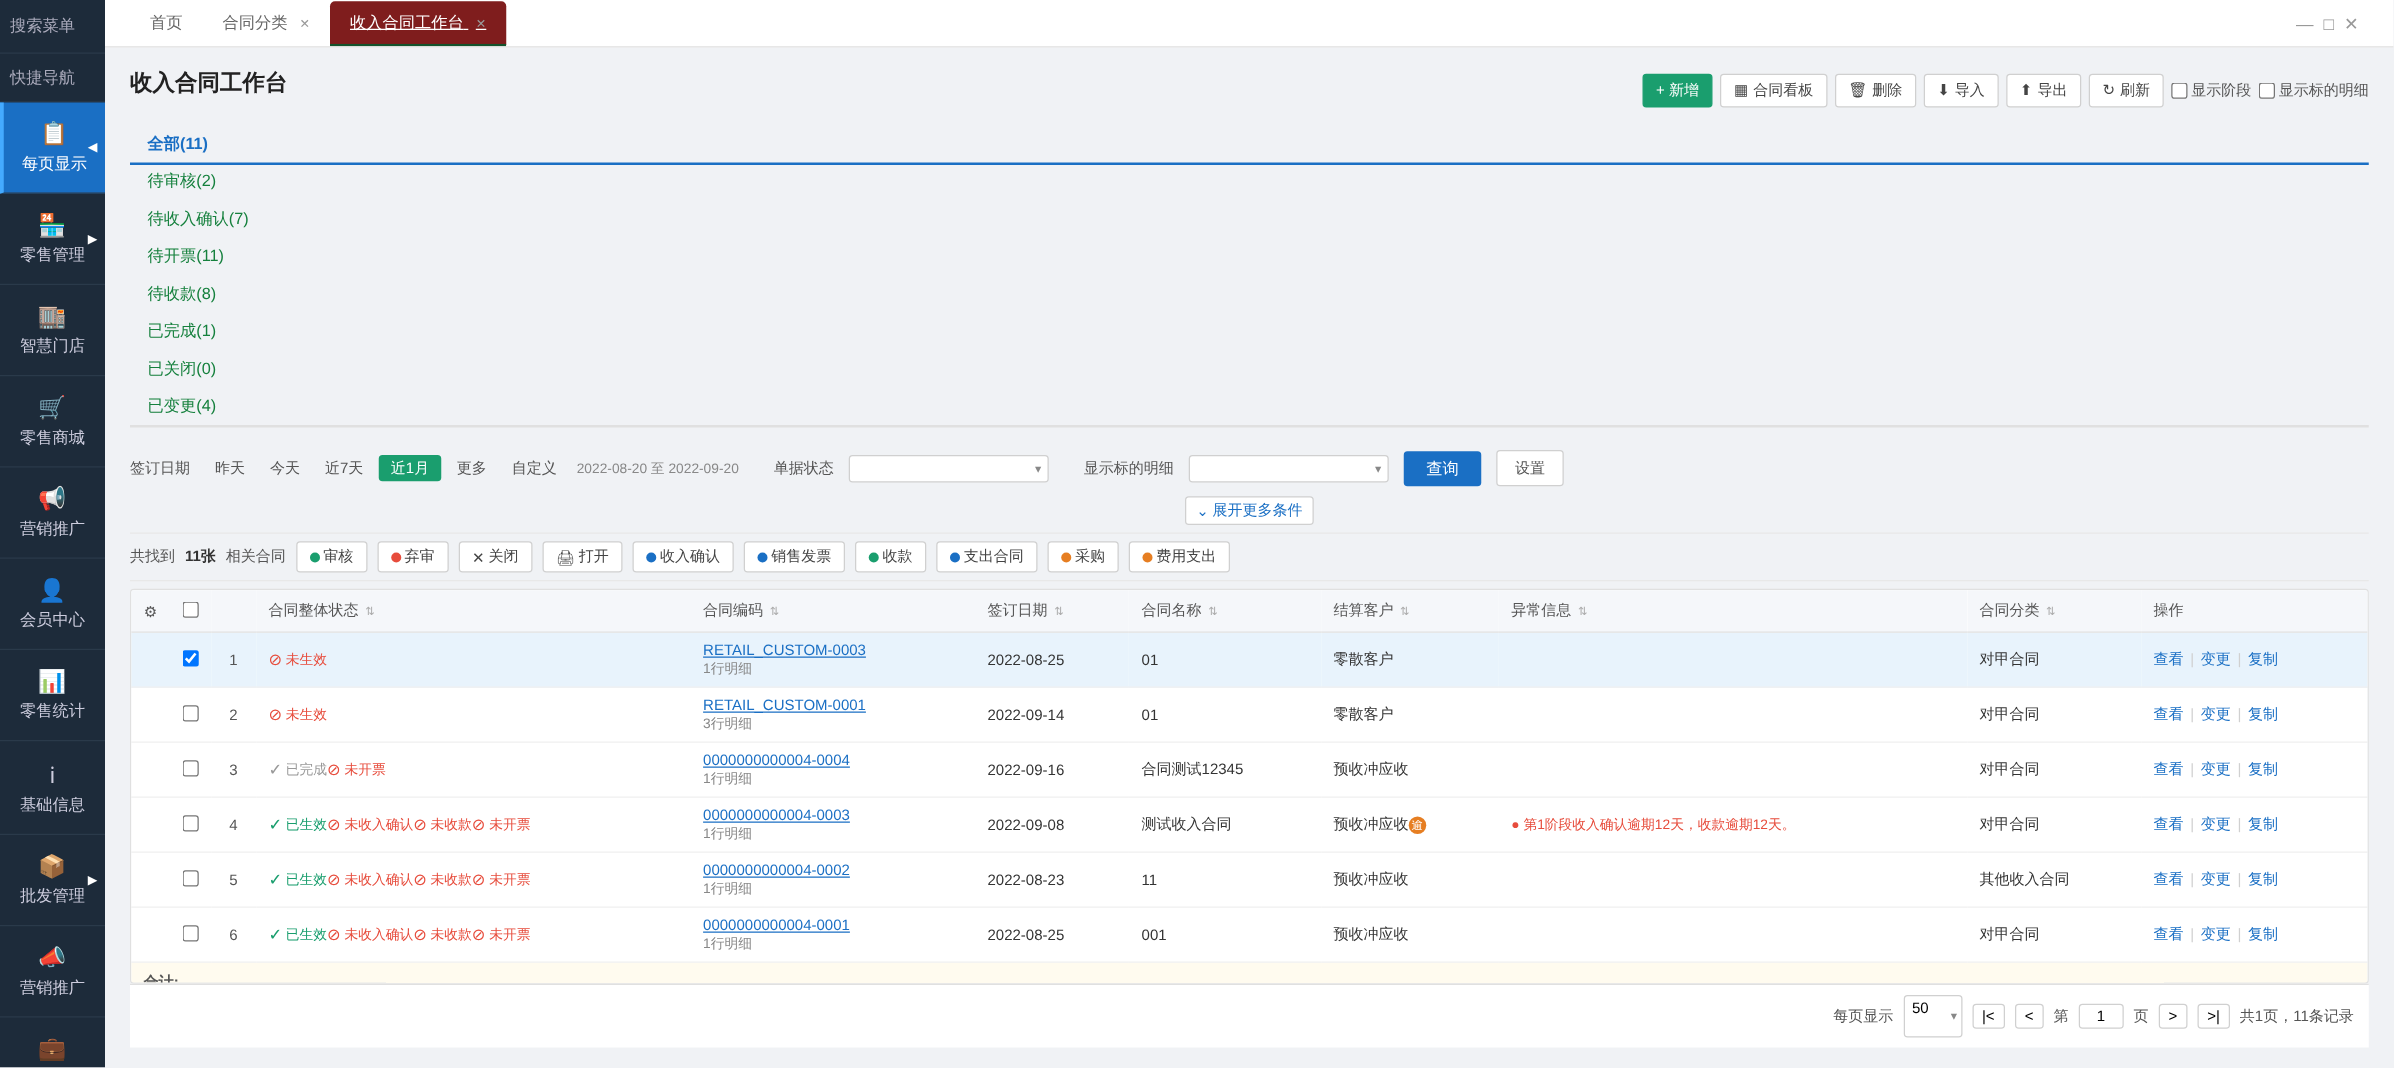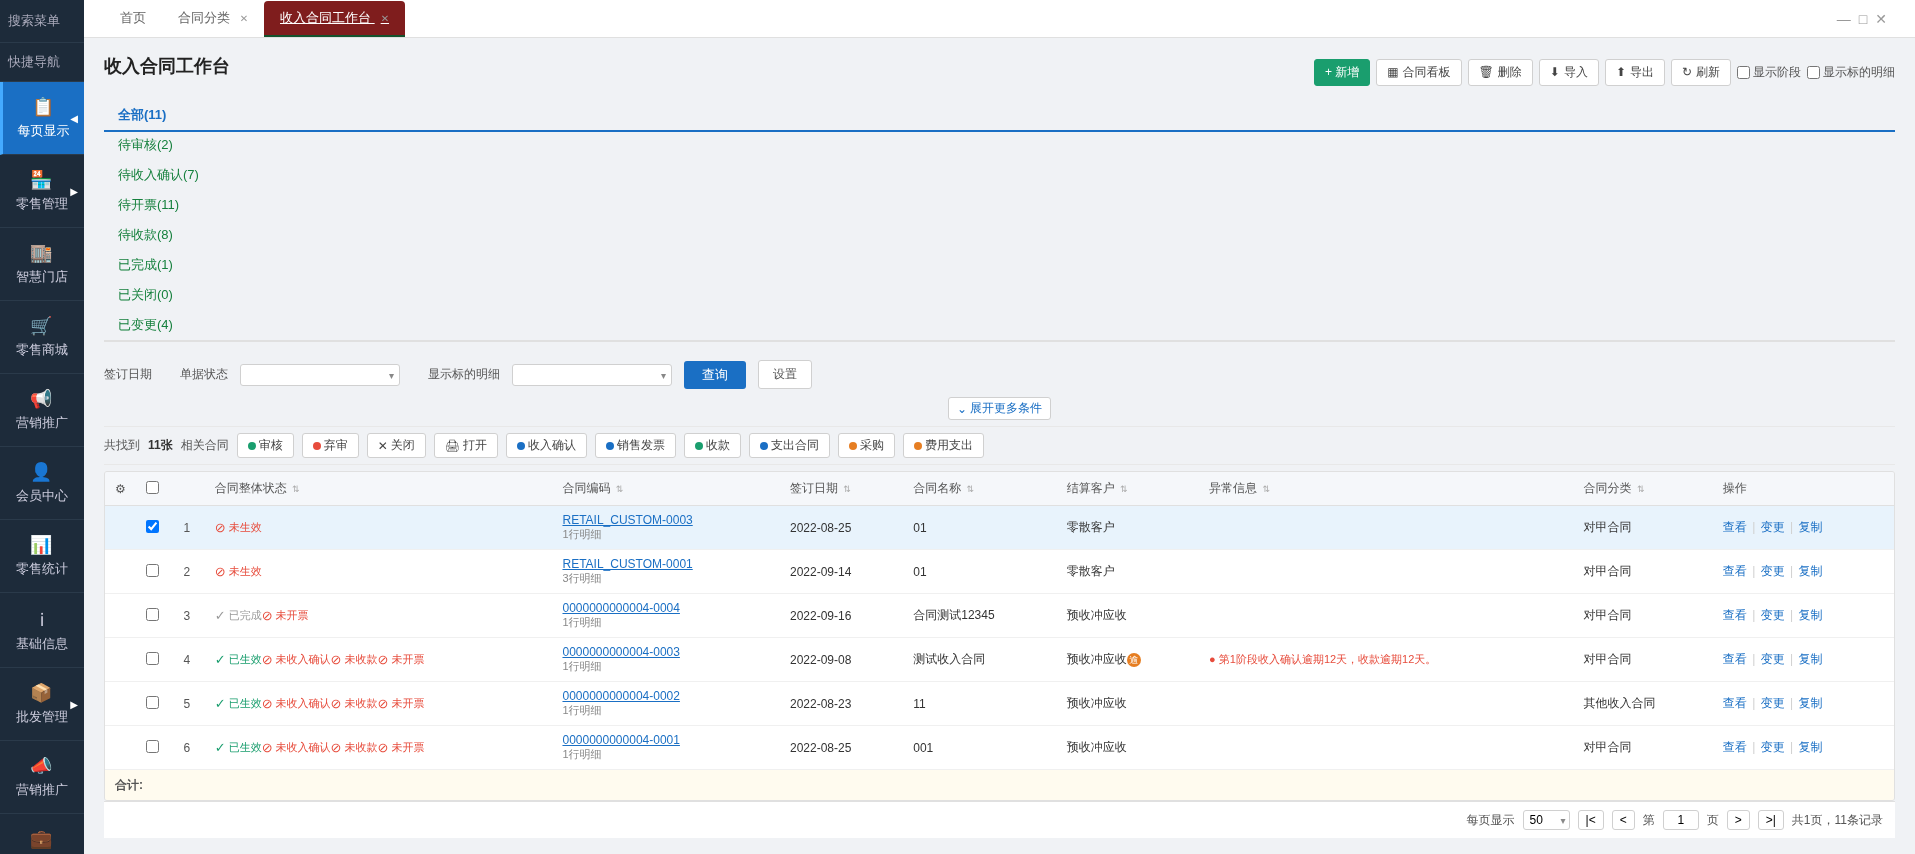--- a/index.html
+++ b/index.html
@@ -82,21 +82,21 @@
     .tfoot-row td { background: #fffbef; font-weight: bold; color: #555; }
     .settings-icon-col { width: 30px; text-align: center; color: #888; cursor: pointer; }
     .row-num { color: #555; text-align: center; }
     .tag-icon { display: inline-block; width: 14px; height: 14px; background: #e74c3c; color: #fff; border-radius: 50%; font-size: 9px; text-align: center; line-height: 14px; }
     .tag-icon-orange { background: #e67e22; }
 
     
     .pagination { display: flex; align-items: center; justify-content: flex-end; padding: 8px 12px; background: #fff; border-top: 1px solid #e0e0e0; font-size: 12px; color: #555; gap: 8px; }
     .page-btn { padding: 2px 7px; border: 1px solid #d0d0d0; border-radius: 3px; cursor: pointer; background: #fff; font-size: 12px; }
     .page-num-input { width: 36px; border: 1px solid #d0d0d0; border-radius: 3px; text-align: center; padding: 2px 4px; font-size: 12px; }
-    .page-select { border: 1px solid #d0d0d0; border-radius: 3px; padding: 2px 18px 2px 6px; font-size: 12px; appearance: none; background: #fff; }
+    .page-select { border: 1px solid #d0d0d0; border-radius: 3px; padding: 2px 18px 16px 6px; font-size: 12px; appearance: none; background: #fff; }
     .page-select-wrap { position: relative; display: inline-block; }
     .page-select-wrap::after { content: '▾'; position: absolute; right: 4px; top: 50%; transform: translateY(-50%); pointer-events: none; font-size: 10px; color: #888; }
 
     
     ::-webkit-scrollbar { width: 6px; height: 6px; }
     ::-webkit-scrollbar-track { background: #f1f1f1; }
     ::-webkit-scrollbar-thumb { background: #ccc; border-radius: 3px; }
 
     .col-check { width: 28px; }
     .col-setting { width: 28px; }
@@ -231,20 +231,29 @@
       <div class="filter-tab">待收入确认(7)</div>
       <div class="filter-tab">待开票(11)</div>
       <div class="filter-tab">待收款(8)</div>
       <div class="filter-tab">已完成(1)</div>
       <div class="filter-tab">已关闭(0)</div>
       <div class="filter-tab">已变更(4)</div>
     </div>
 
     <div class="search-bar">
       <span class="search-label">签订日期</span>
+      <div class="date-filter">
+        <span class="date-btn">昨天</span>
+        <span class="date-btn">今天</span>
+        <span class="date-btn">近7天</span>
+        <span class="date-btn active">近1月</span>
+        <span class="date-btn">更多</span>
+        <span class="date-btn">自定义</span>
+        <span class="date-range">2022-08-20 至 2022-09-20</span>
+      </div>
 
       <span class="search-label" style="margin-left:16px;">单据状态</span>
       <div class="select-wrapper">
         <select class="select-input">
           <option></option>
         </select>
       </div>
 
       <span class="search-label" style="margin-left:16px;">显示标的明细</span>
       <div class="select-wrapper">

